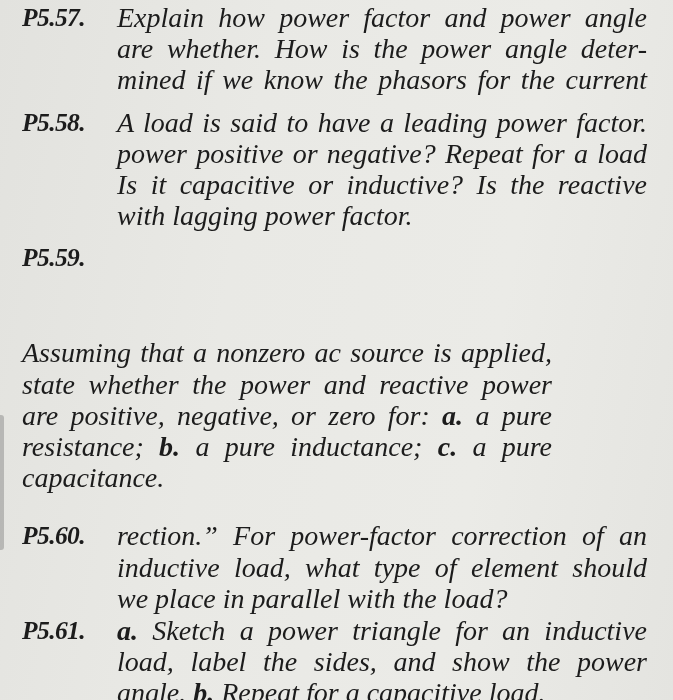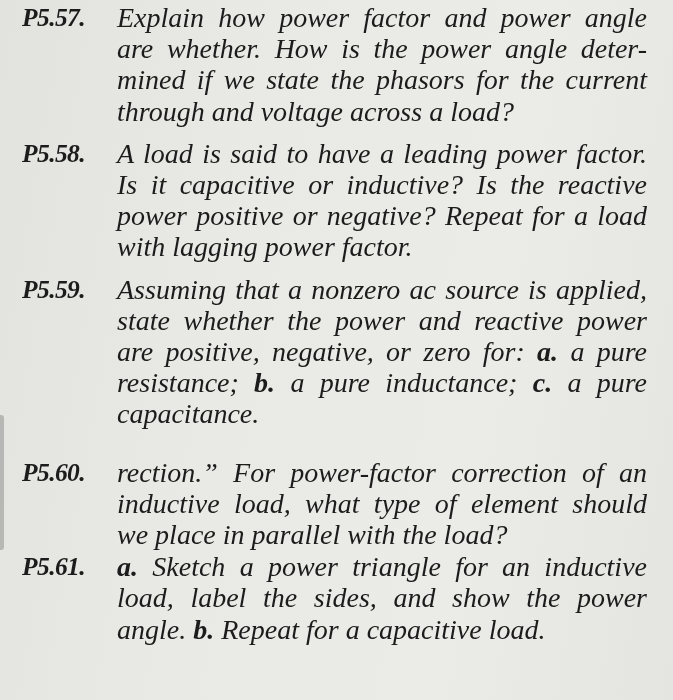--- a/index.html
+++ b/index.html
@@ -59,47 +59,46 @@
       width: 530px;
     }
     .line.last {
       text-align-last: left;
     }
     .b {
       font-weight: bold;
     }
     #p57 { margin-top: 0; }
     #p58 { margin-top: 11px; }
-    #p59 { margin-top: 11px; }
+    #p59 { margin-top: 11px; flex-direction: column; }
     #p60 { margin-top: 27px; }
     #p61 { margin-top: 1px; }
   </style>
 </head>
 <body>
 
 <div class="left-edge"></div>
 
 <div class="page">
 
   <div class="problem" id="p57">
     <div class="problem-number">P5.57.</div>
     <div class="problem-body">
       <span class="line">Explain how power factor and power angle</span>
       <span class="line">are whether. How is the power angle deter-</span>
-      <span class="line">mined if we state the phasors for the current</span>
-      <span class="line last">through and voltage across a load?</span>
+      <span class="line">mined if we know the phasors for the current</span>
     </div>
   </div>
 
   <div class="problem" id="p58">
     <div class="problem-number">P5.58.</div>
     <div class="problem-body">
       <span class="line">A load is said to have a leading power factor.</span>
+      <span class="line">power positive or negative? Repeat for a load</span>
       <span class="line">Is it capacitive or inductive? Is the reactive</span>
-      <span class="line">power positive or negative? Repeat for a load</span>
       <span class="line last">with lagging power factor.</span>
     </div>
   </div>
 
   <div class="problem" id="p59">
     <div class="problem-number">P5.59.</div>
     <div class="problem-body">
       <span class="line">Assuming that a nonzero ac source is applied,</span>
       <span class="line">state whether the power and reactive power</span>
       <span class="line"><span>are positive, negative, or zero for: </span><span class="b">a.</span><span> a pure</span></span>

